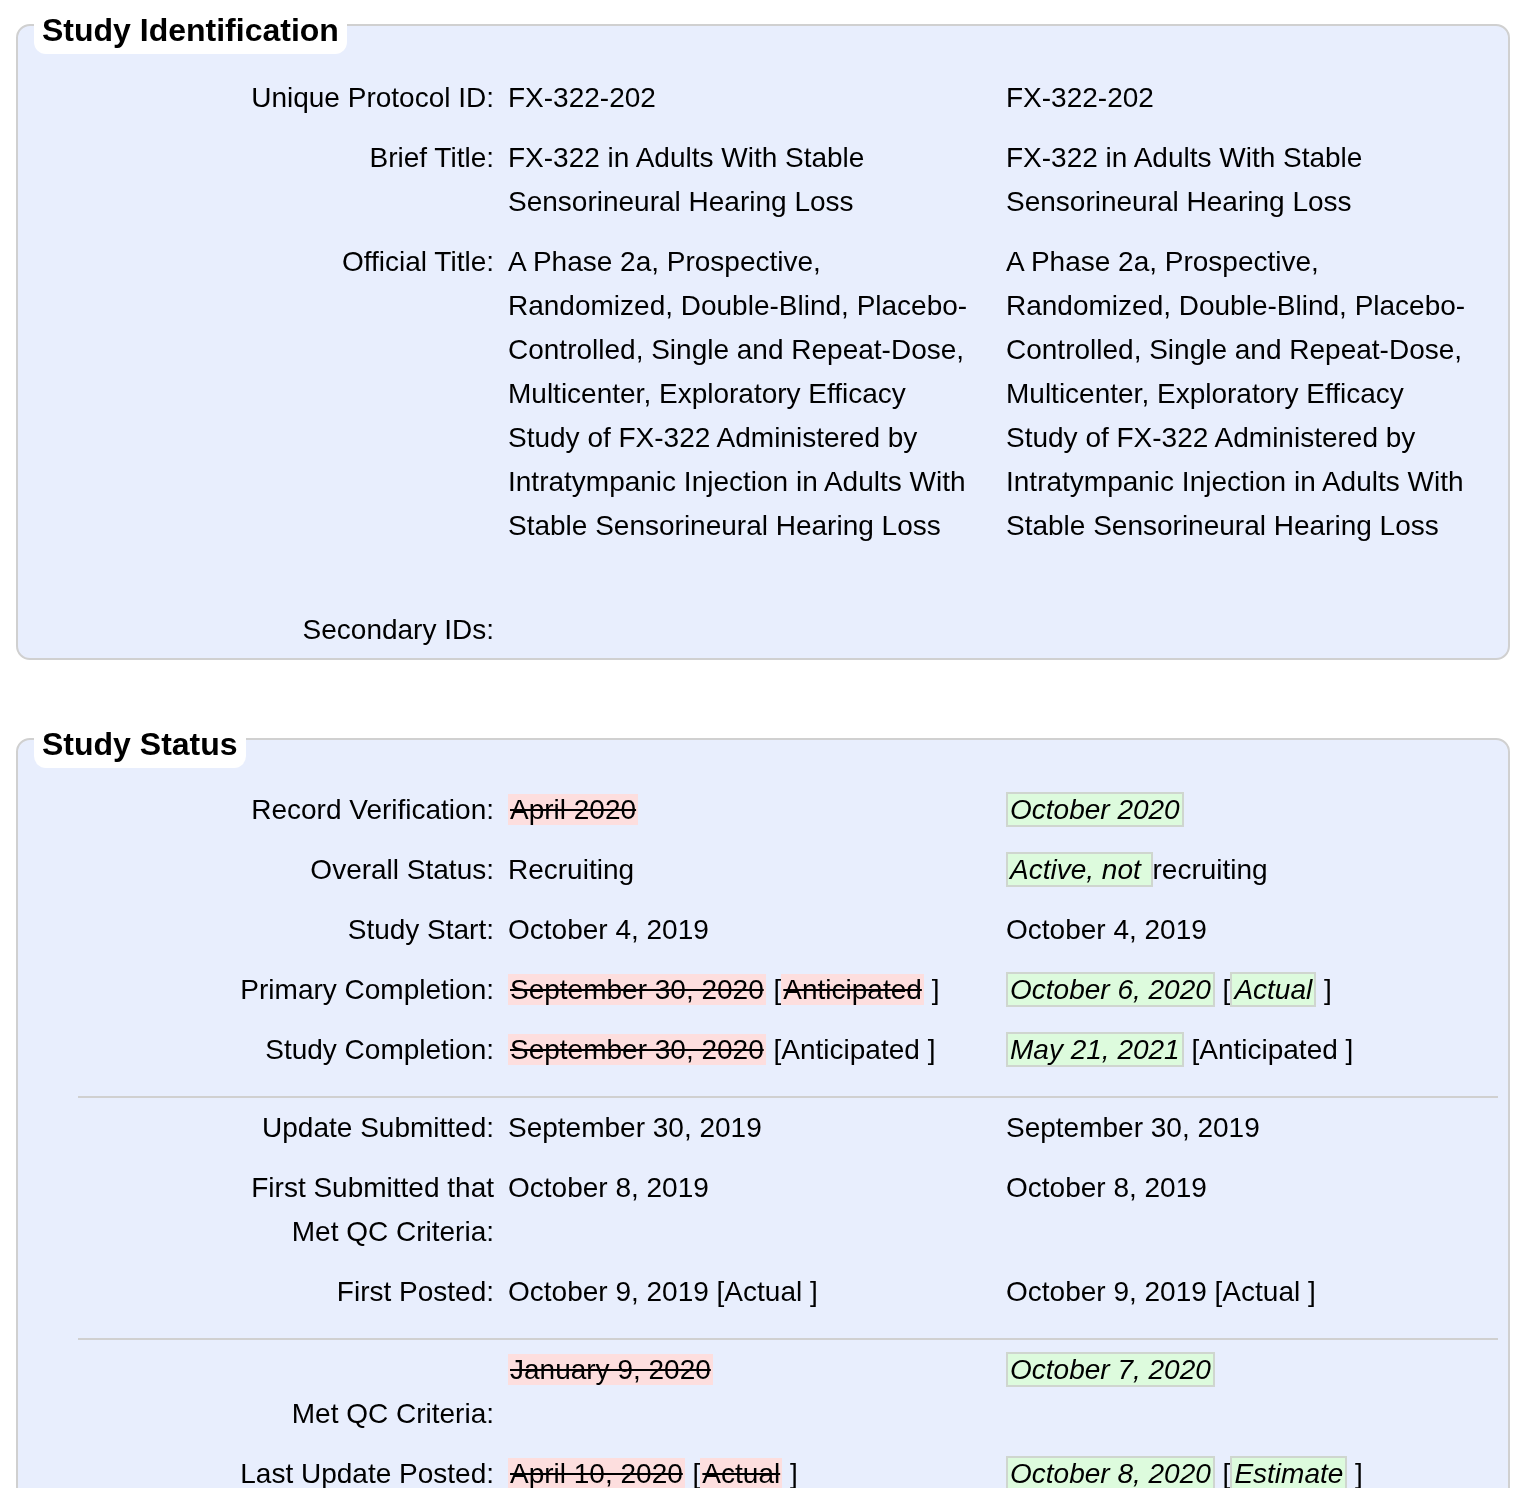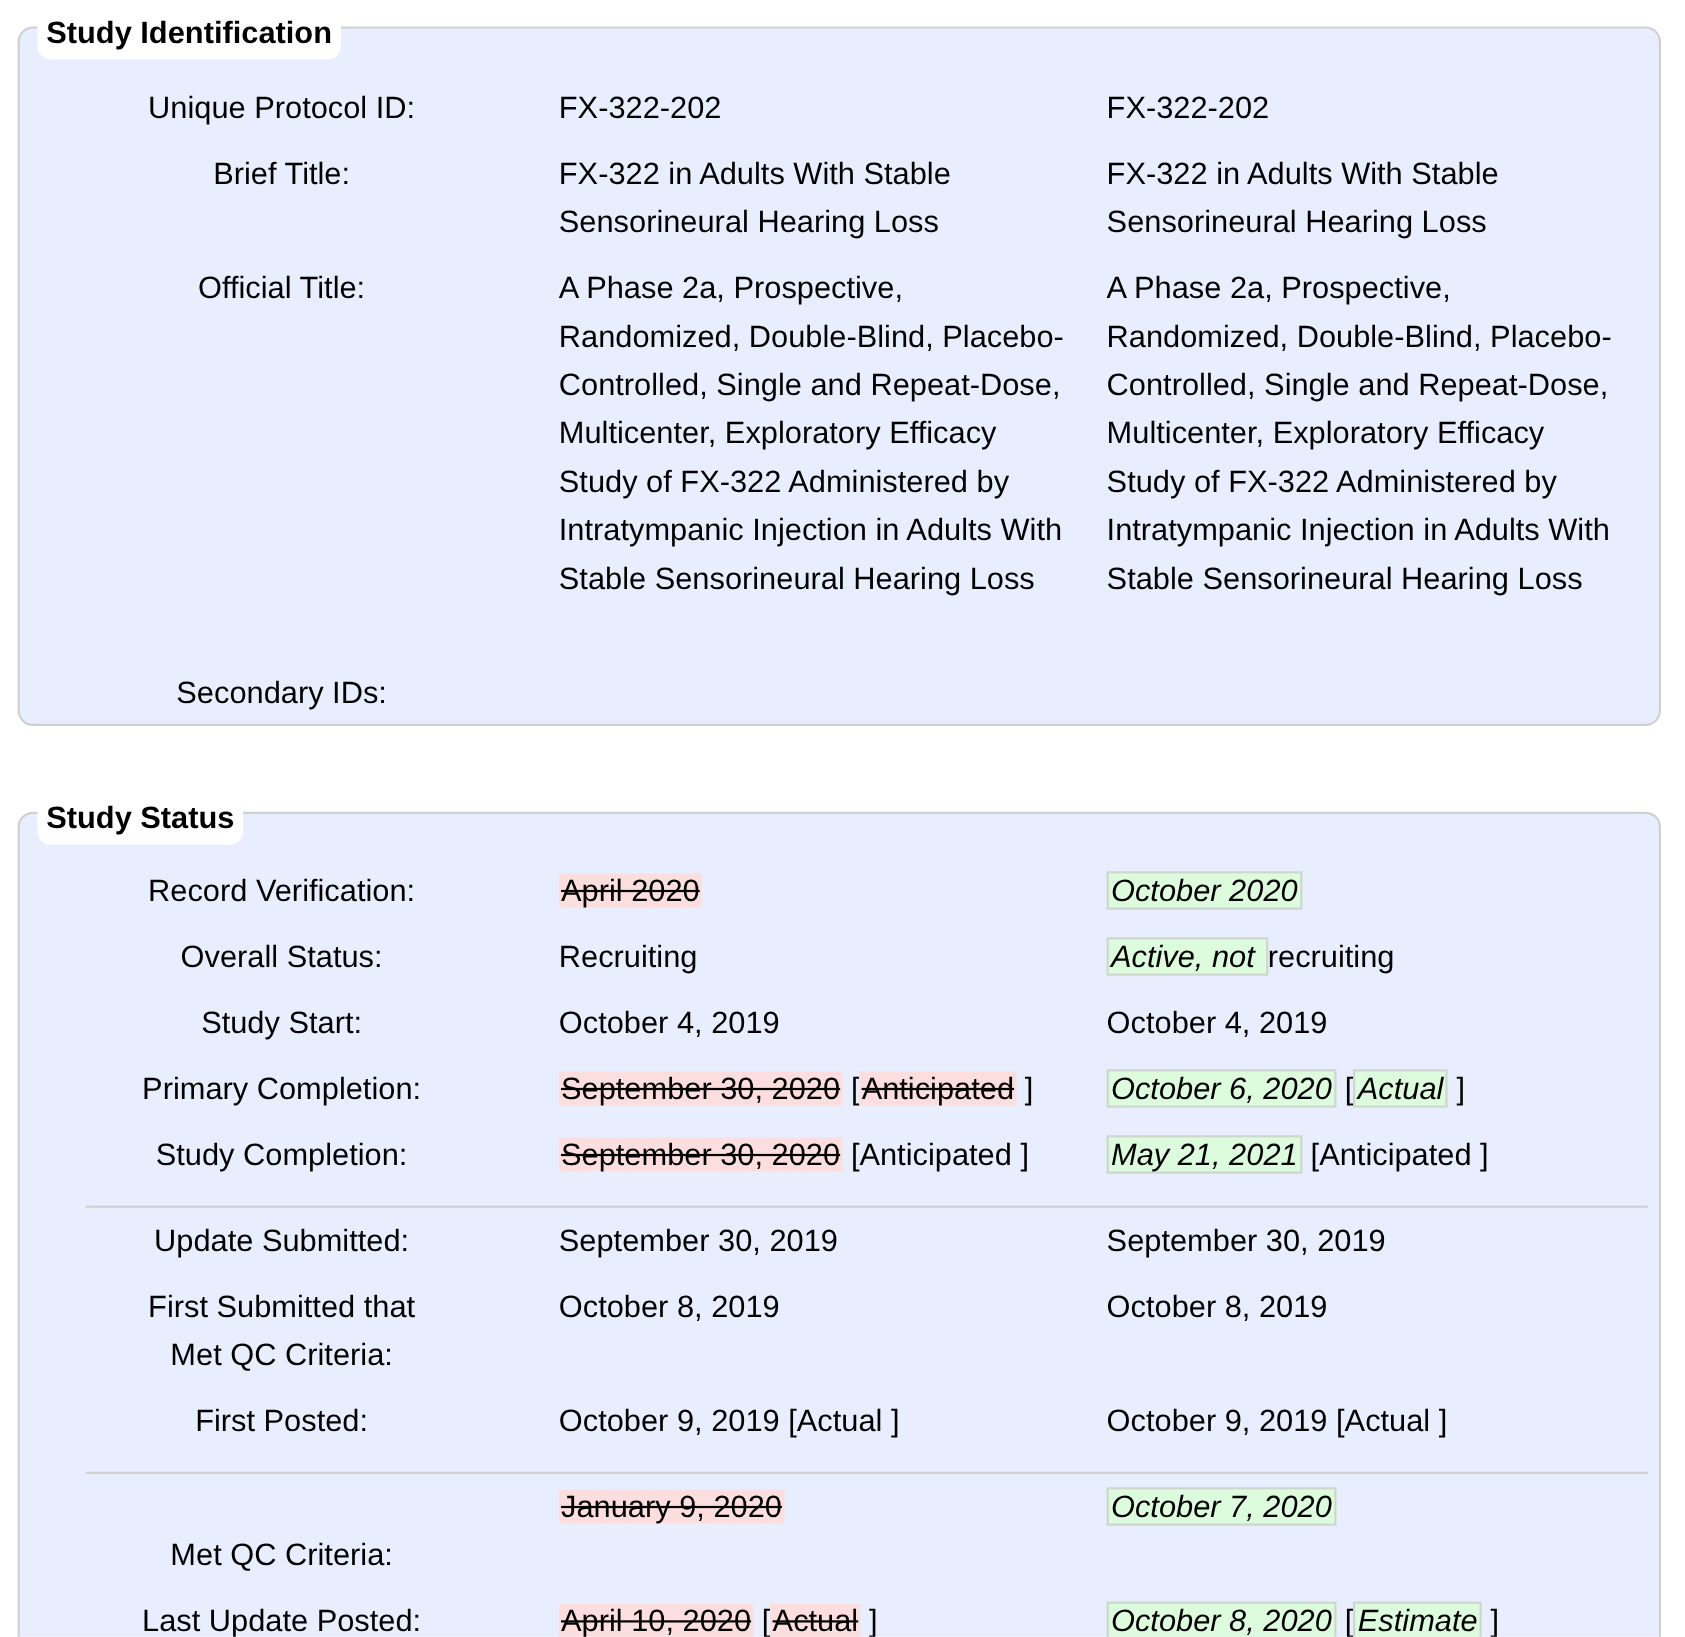--- a/index.html
+++ b/index.html
@@ -10,25 +10,25 @@
   }
   .fieldset {
     position: absolute; left: 16px; width: 1494px;
     background: #e8eefd; border: 2px solid #d0d0d0; border-radius: 14px;
     box-sizing: border-box;
   }
   .legend {
     position: absolute; left: 16px; top: -16px;
     background: #fff; padding: 0 8px 4px 8px;
     border-radius: 0 0 12px 12px;
-    font-weight: bold; font-size: 28px; line-height: 40px;
+    font-weight: bold; font-size: 32px; line-height: 40px;
   }
   .row { position: absolute; left: 0; width: 100%; line-height: 44px; }
   .lbl {
-    position: absolute; left: 0; width: 476px; text-align: center;
+    position: absolute; left: 0; width: 476px; text-align: right;
   }
   .c1 { position: absolute; left: 490px; width: 472px; }
   .c2 { position: absolute; left: 988px; width: 480px; }
   .del {
     background: #fddede; color: #000000; text-decoration: line-through;
     padding: 0 2px;
   }
   .ins {
     background: #ddfbdd; font-style: italic; border: 2px solid #cfd6cf;
     padding: 0 2px;

